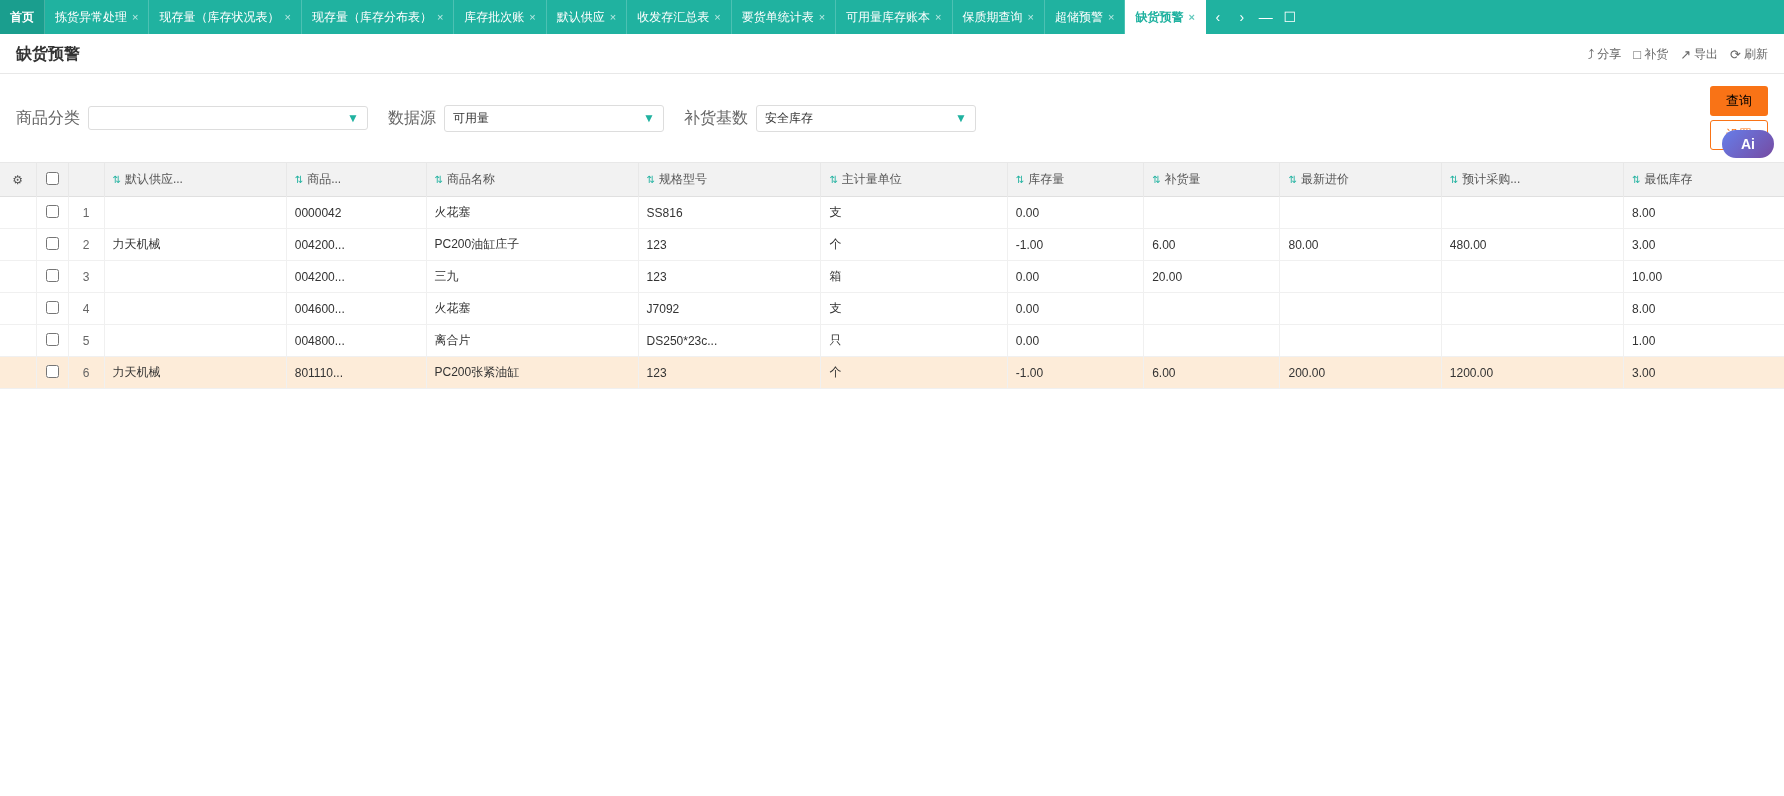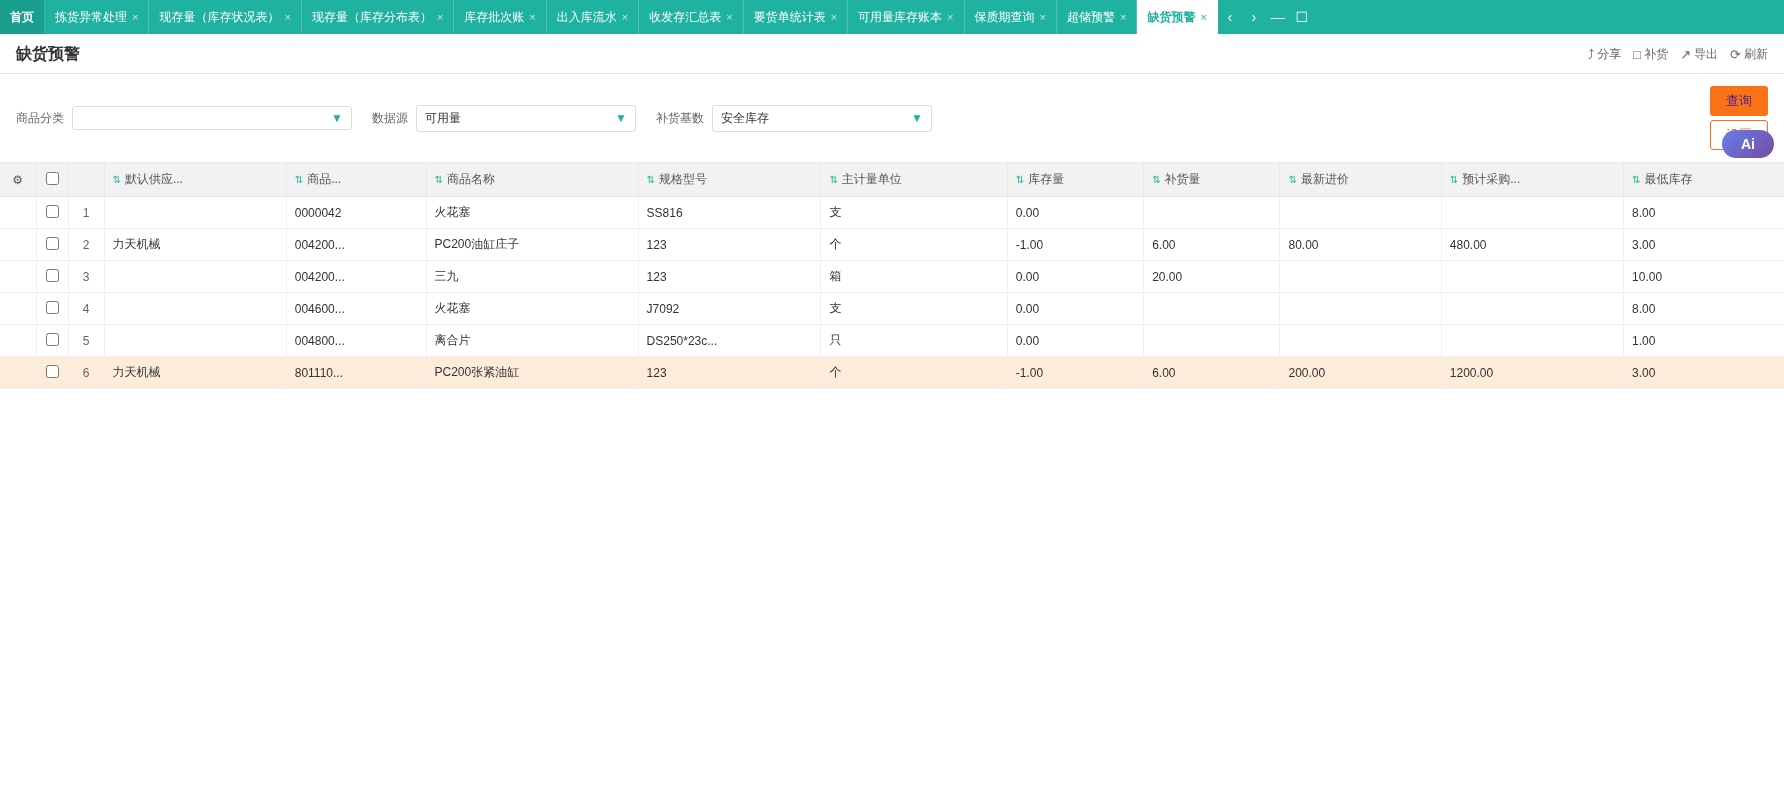--- a/index.html
+++ b/index.html
@@ -92,21 +92,21 @@
       gap: 20px;
       border-bottom: 1px solid #e8e8e8;
       background: #fff;
     }
     .filter-group {
       display: flex;
       align-items: center;
       gap: 8px;
     }
     .filter-label {
-      font-size: 12px;
+      font-size: 16px;
       color: #666;
       white-space: nowrap;
       font-family: Liberation Mono, monospace;
     }
     .filter-select {
       display: flex;
       align-items: center;
       border: 1px solid #ddd;
       border-radius: 3px;
       padding: 4px 8px;
@@ -115,21 +115,21 @@
       cursor: pointer;
       font-size: 12px;
       color: #333;
       justify-content: space-between;
     }
     .filter-select .arrow { color: #20b2a0; font-size: 12px; margin-left: 8px; }
     .filter-value { color: #333; }
 
     .btn-query {
       background: #f97316;
-      color: #4c1d95;
+      color: #000000;
       border: none;
       border-radius: 3px;
       padding: 6px 16px;
       font-size: 13px;
       cursor: pointer;
       white-space: nowrap;
     }
     .btn-setting {
       background: #fff;
       color: #f97316;
@@ -231,21 +231,21 @@
   </div>
   <div class="tab-item">
     <span>现存量（库存分布表）</span>
     <span class="close-btn">×</span>
   </div>
   <div class="tab-item">
     <span>库存批次账</span>
     <span class="close-btn">×</span>
   </div>
   <div class="tab-item">
-    <span>出入库流水</span>
+    <span>默认供应</span>
     <span class="close-btn">×</span>
   </div>
   <div class="tab-item">
     <span>收发存汇总表</span>
     <span class="close-btn">×</span>
   </div>
   <div class="tab-item">
     <span>要货单统计表</span>
     <span class="close-btn">×</span>
   </div>

